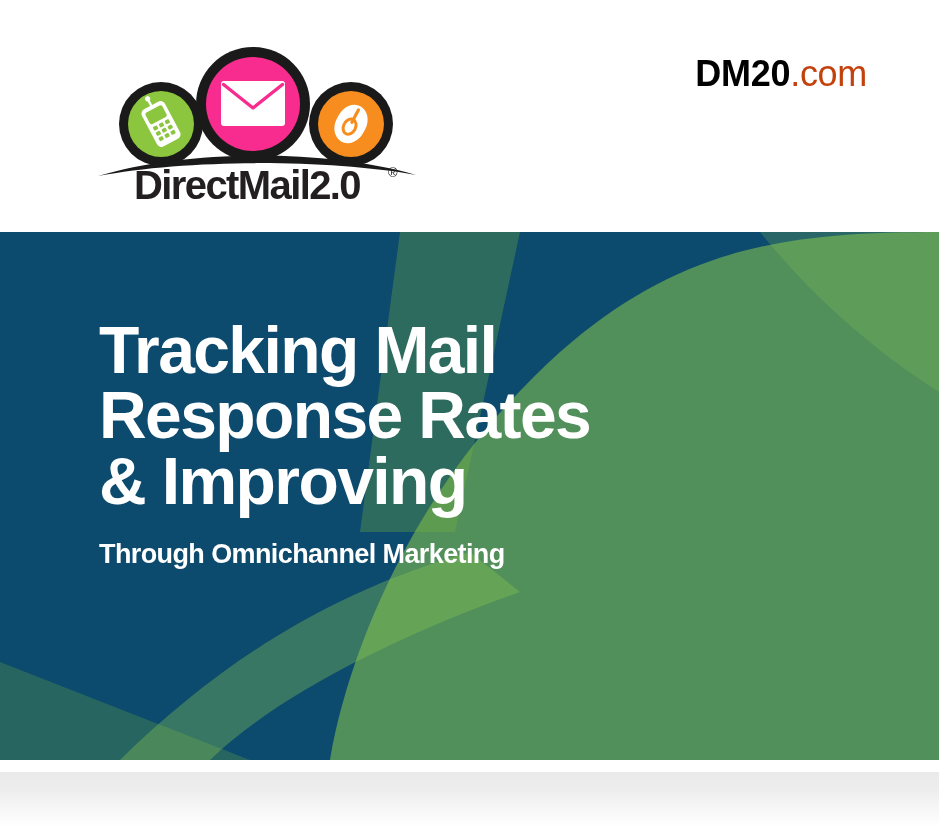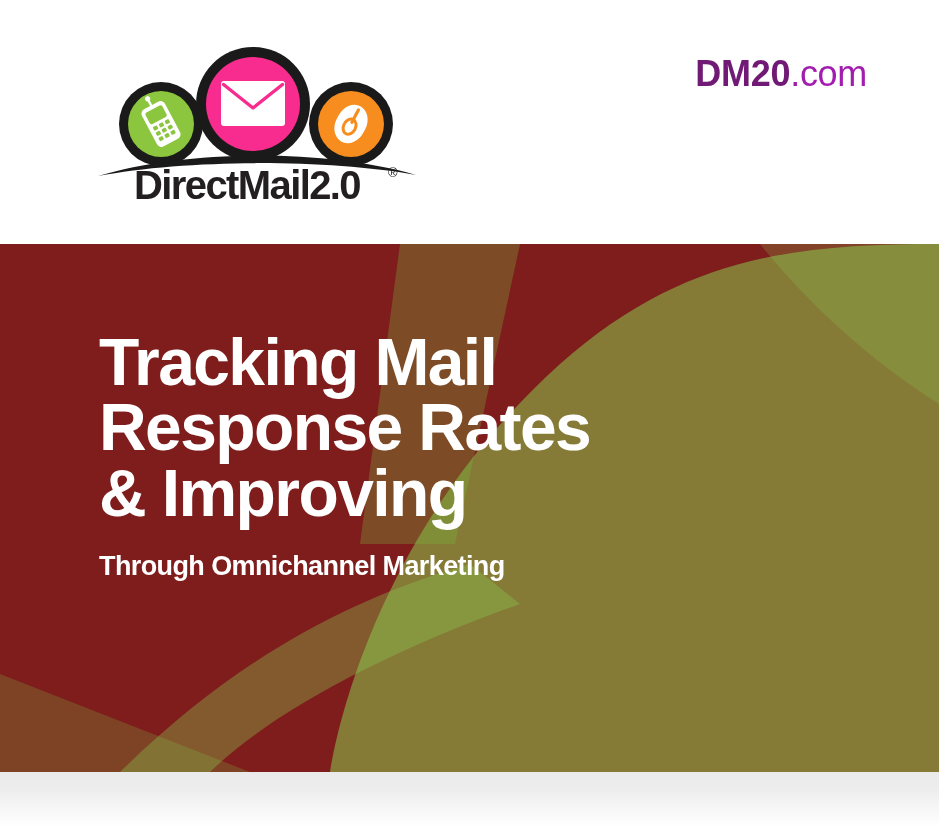--- a/index.html
+++ b/index.html
@@ -38,35 +38,35 @@
     position: absolute;
     right: 72px;
     top: 56px;
     font-size: 36px;
     letter-spacing: -0.3px;
     white-space: nowrap;
     line-height: 1;
   }
   .brand-strong {
     font-weight: bold;
-    color: #701a75;
+    color: #000000;
   }
   .brand-light {
     font-weight: normal;
-    color: #a21caf;
+    color: #c2410c;
   }
 
   
   .hero {
     position: absolute;
     left: 0;
-    top: 244px;
+    top: 232px;
     width: 939px;
     height: 528px;
-    background: #7f1d1d;
+    background: #0c4a6e;
     overflow: hidden;
   }
   .hero-swoosh {
     position: absolute;
     left: 0;
     top: 0;
     width: 939px;
     height: 528px;
     pointer-events: none;
   }

